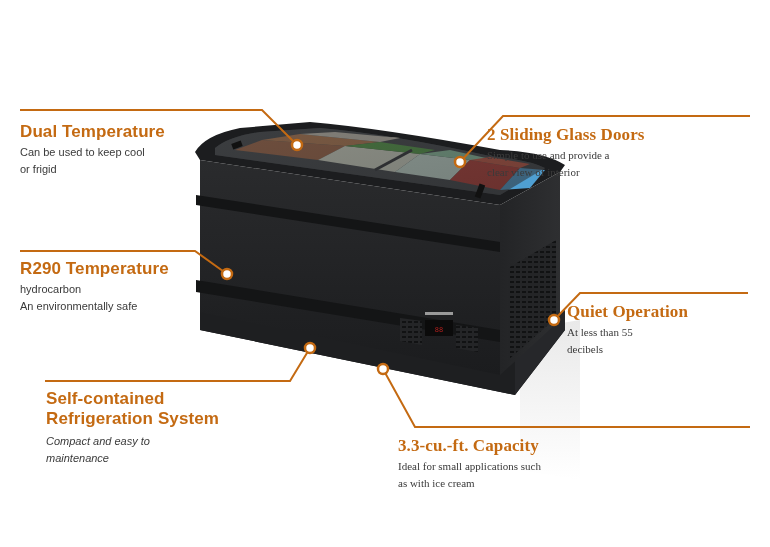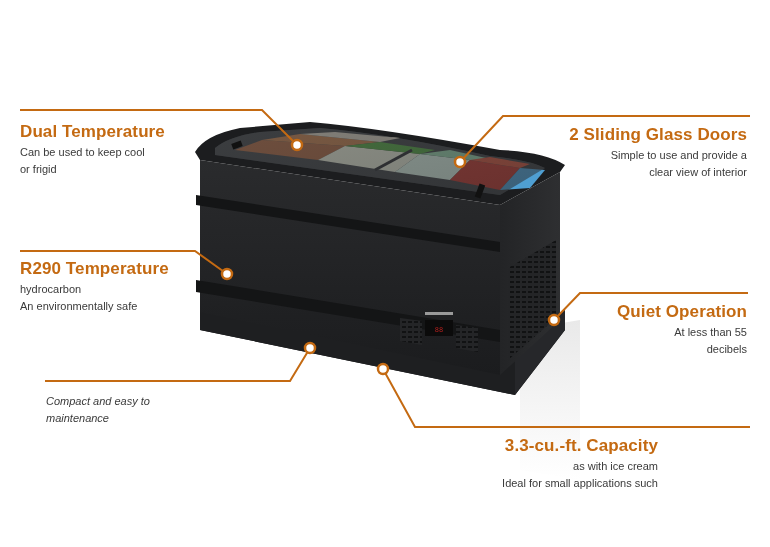--- a/index.html
+++ b/index.html
@@ -2,21 +2,21 @@
 <html><head>
 <meta charset="utf-8">
 <style>
   html, body { margin:0; padding:0; }
   body { width:770px; height:547px; background:#ffffff; position:relative; overflow:hidden; font-family:"Liberation Sans", "DejaVu Sans", sans-serif; }
   .stage { position:absolute; left:0; top:0; width:770px; height:547px; }
   svg.art { position:absolute; left:0; top:0; }
   .feature { position:absolute; }
   .feature .title { color:#c46a12; font-weight:bold; font-size:17px; line-height:20px; letter-spacing:0.1px; }
   .feature .desc { color:#3a3a3a; font-size:11px; line-height:17px; margin-top:2px; }
-  .feature.right { text-align:right; }
+  .feature.right { text-align:left;font-family:Liberation Serif, serif; }
 </style>
 </head>
 <body>
 
 <div class="stage">
 
   <svg class="art" width="770" height="547" viewBox="0 0 770 547">
     <defs>
       <linearGradient id="front" x1="0" y1="0" x2="0" y2="1">
         <stop offset="0" stop-color="#2a2b2d"></stop>
@@ -128,27 +128,31 @@
 
   <div class="feature right" style="right:23px; top:302px; width:180px;">
     <div class="title">Quiet Operation</div>
     <div class="desc">
       <div>At less than 55</div>
       <div>decibels</div>
     </div>
   </div>
 
   <div class="feature" style="left:46px; top:389px; width:240px;">
+    <div class="title">
+      <div>Self-contained</div>
+      <div>Refrigeration System</div>
+    </div>
     <div class="desc" style="margin-top:4px;font-style:italic;">
       <div>Compact and easy to</div>
       <div>maintenance</div>
     </div>
   </div>
 
   <div class="feature right" style="right:112px; top:436px; width:260px;">
     <div class="title">3.3-cu.-ft. Capacity</div>
     <div class="desc">
+      <div>Ideal for small applications such</div>
       <div>as with ice cream</div>
-      <div>Ideal for small applications such</div>
     </div>
   </div>
 
 </div>
 
 </body></html>

